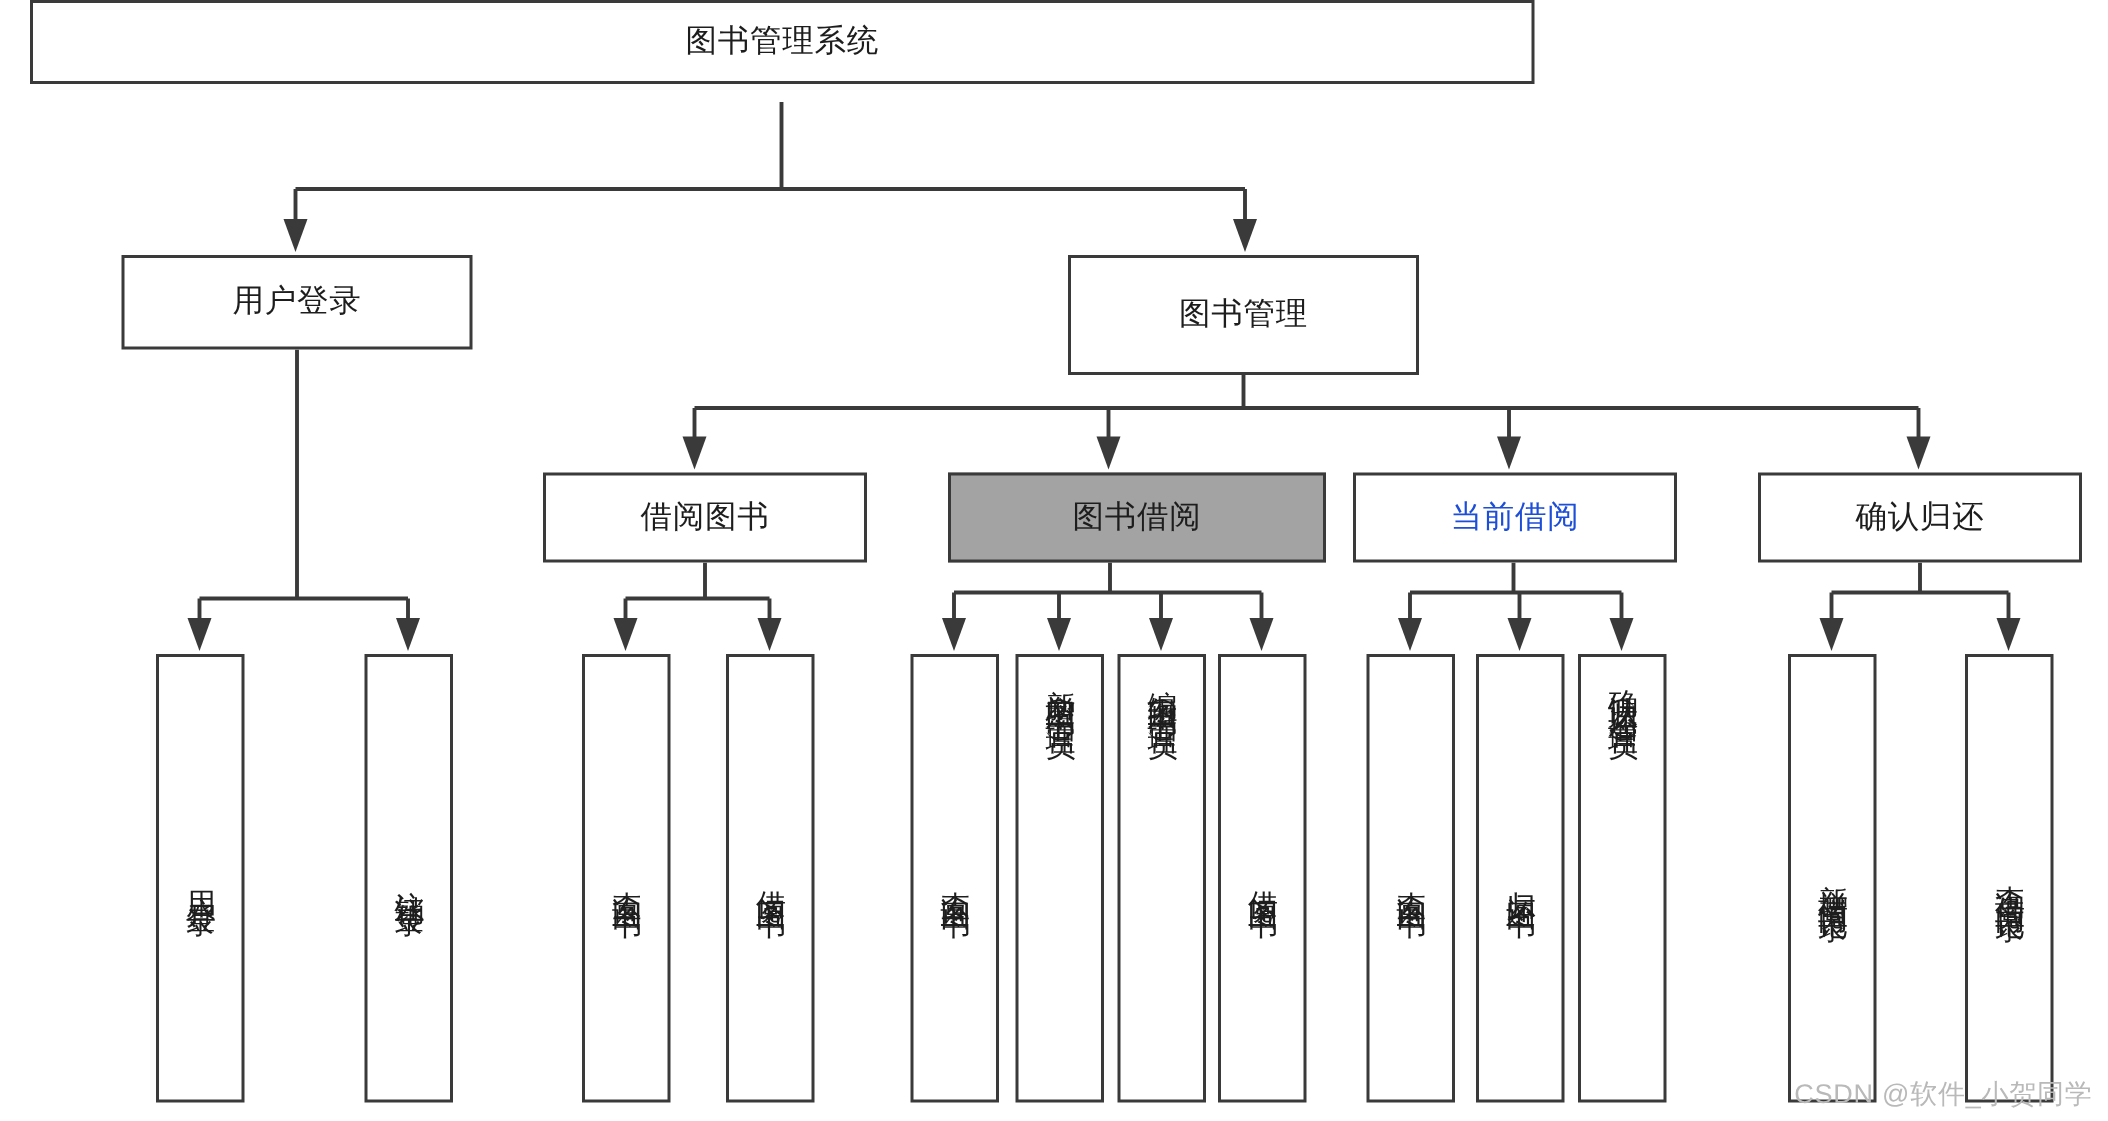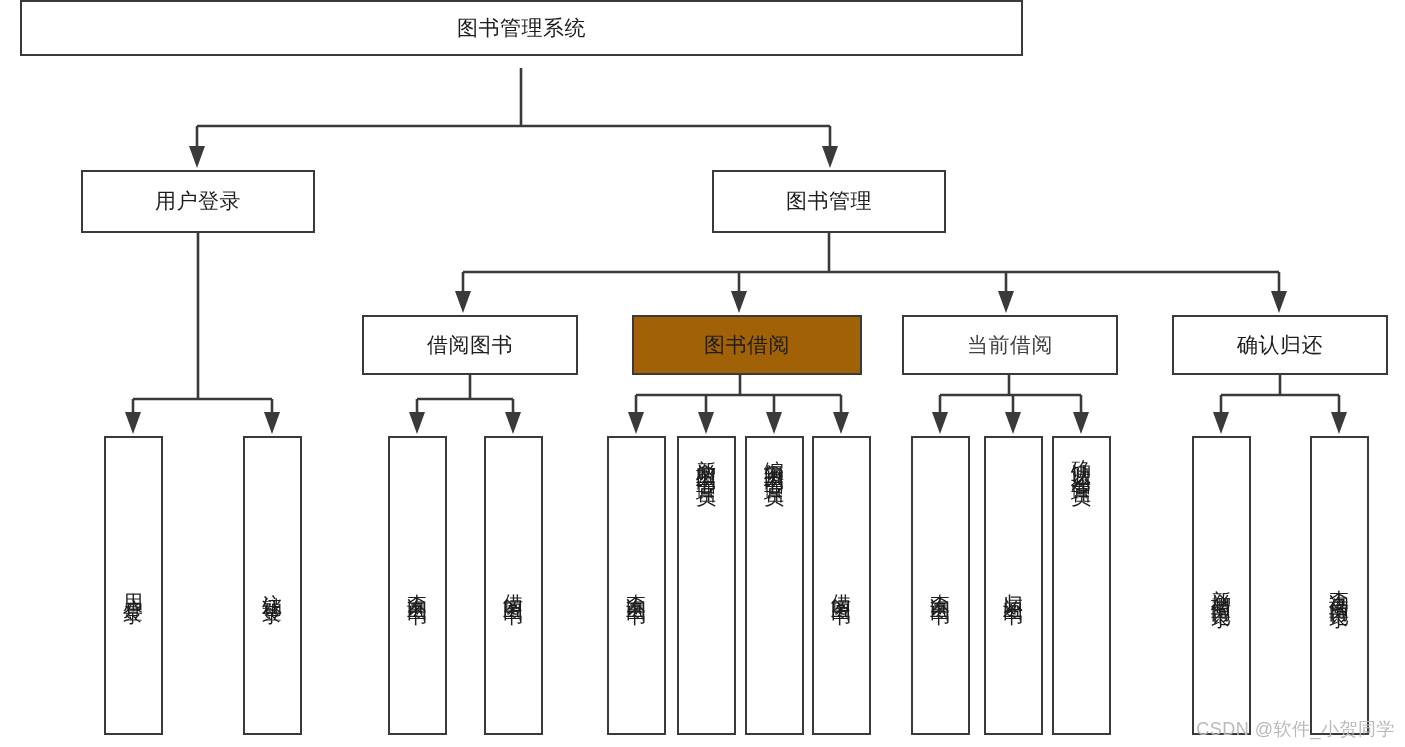--- a/index.html
+++ b/index.html
@@ -131,31 +131,31 @@
       <polygon points="1331,412 1347,412 1339,434" fill="#3a3a3a"></polygon>
     </svg>
 
   <div id="node-layer">
       <div class="node-box" style="left: 20px; top: 0; width: 1003px; height: 56px; border-color: rgb(58, 58, 58); background: rgb(255, 255, 255);">
         <span class="node-label" style="color: rgb(29, 29, 29);">图书管理系统</span>
       </div>
       <div class="node-box" style="left: 81px; top: 170px; width: 234px; height: 63px; border-color: rgb(58, 58, 58); background: rgb(255, 255, 255);">
         <span class="node-label" style="color: rgb(29, 29, 29);">用户登录</span>
       </div>
-      <div class="node-box" style="left: 712px; top: 170px; width: 234px; height: 63px; border-color: rgb(58, 58, 58); background: rgb(255, 255, 255);">
+      <div class="node-box" style="left: 712px; top: 170px; width: 234px; height: 80px; border-color: rgb(58, 58, 58); background: rgb(255, 255, 255);">
         <span class="node-label" style="color: rgb(29, 29, 29);">图书管理</span>
       </div>
       <div class="node-box" style="left: 362px; top: 315px; width: 216px; height: 60px; border-color: rgb(58, 58, 58); background: rgb(255, 255, 255);">
         <span class="node-label" style="color: rgb(29, 29, 29);">借阅图书</span>
       </div>
-      <div class="node-box" style="left: 632px; top: 315px; width: 230px; height: 60px; border-color: rgb(58, 58, 58); background: #a16207;">
+      <div class="node-box" style="left: 632px; top: 315px; width: 252px; height: 60px; border-color: rgb(58, 58, 58); background: #a3a3a3;">
         <span class="node-label" style="color: rgb(29, 29, 29);">图书借阅</span>
       </div>
       <div class="node-box" style="left: 902px; top: 315px; width: 216px; height: 60px; border-color: rgb(58, 58, 58); background: rgb(255, 255, 255);">
-        <span class="node-label" style="color: #404040;">当前借阅</span>
+        <span class="node-label" style="color: #1d4ed8;">当前借阅</span>
       </div>
       <div class="node-box" style="left: 1172px; top: 315px; width: 216px; height: 60px; border-color: rgb(58, 58, 58); background: rgb(255, 255, 255);">
         <span class="node-label" style="color: rgb(29, 29, 29);">确认归还</span>
       </div>
       <div class="node-box leaf centered" style="left: 104px; top: 436px; width: 59px; height: 299px; border-color: rgb(58, 58, 58); background: rgb(255, 255, 255);">
         <span class="node-label" style="color: rgb(29, 29, 29);">用户登录</span>
       </div>
       <div class="node-box leaf centered" style="left: 243px; top: 436px; width: 59px; height: 299px; border-color: rgb(58, 58, 58); background: rgb(255, 255, 255);">
         <span class="node-label" style="color: rgb(29, 29, 29);">注销登录</span>
       </div>

